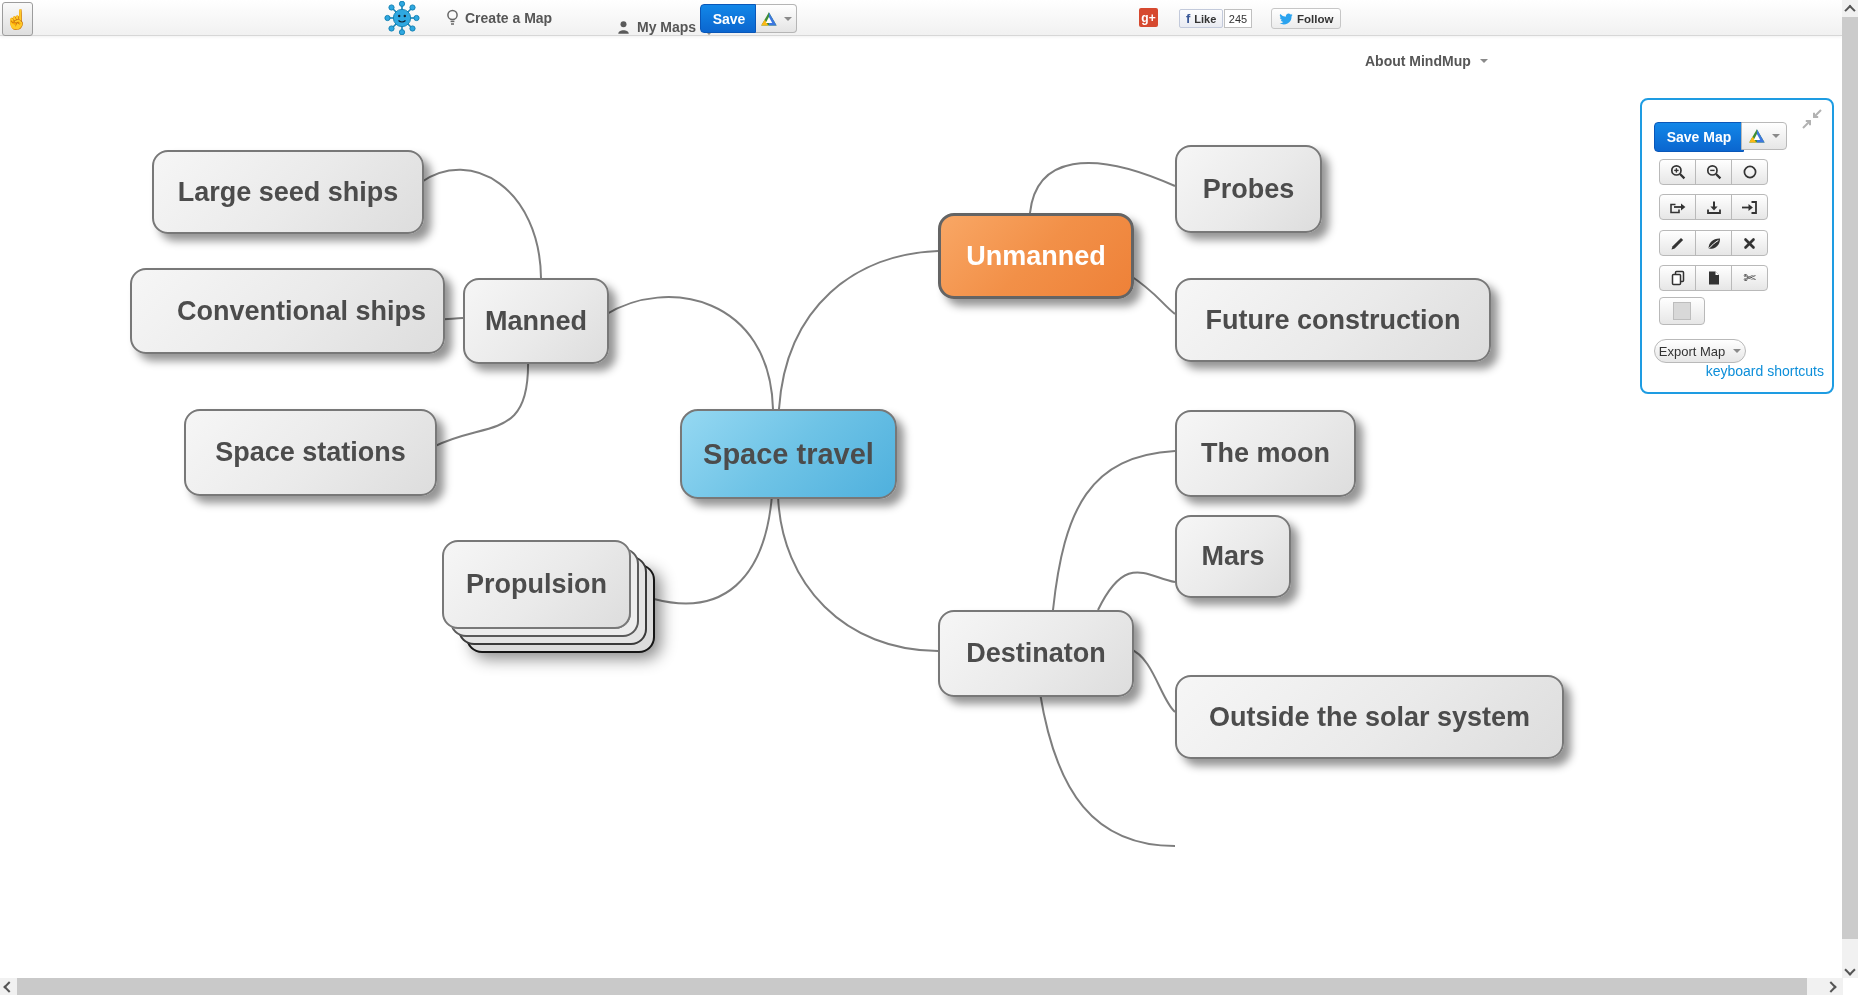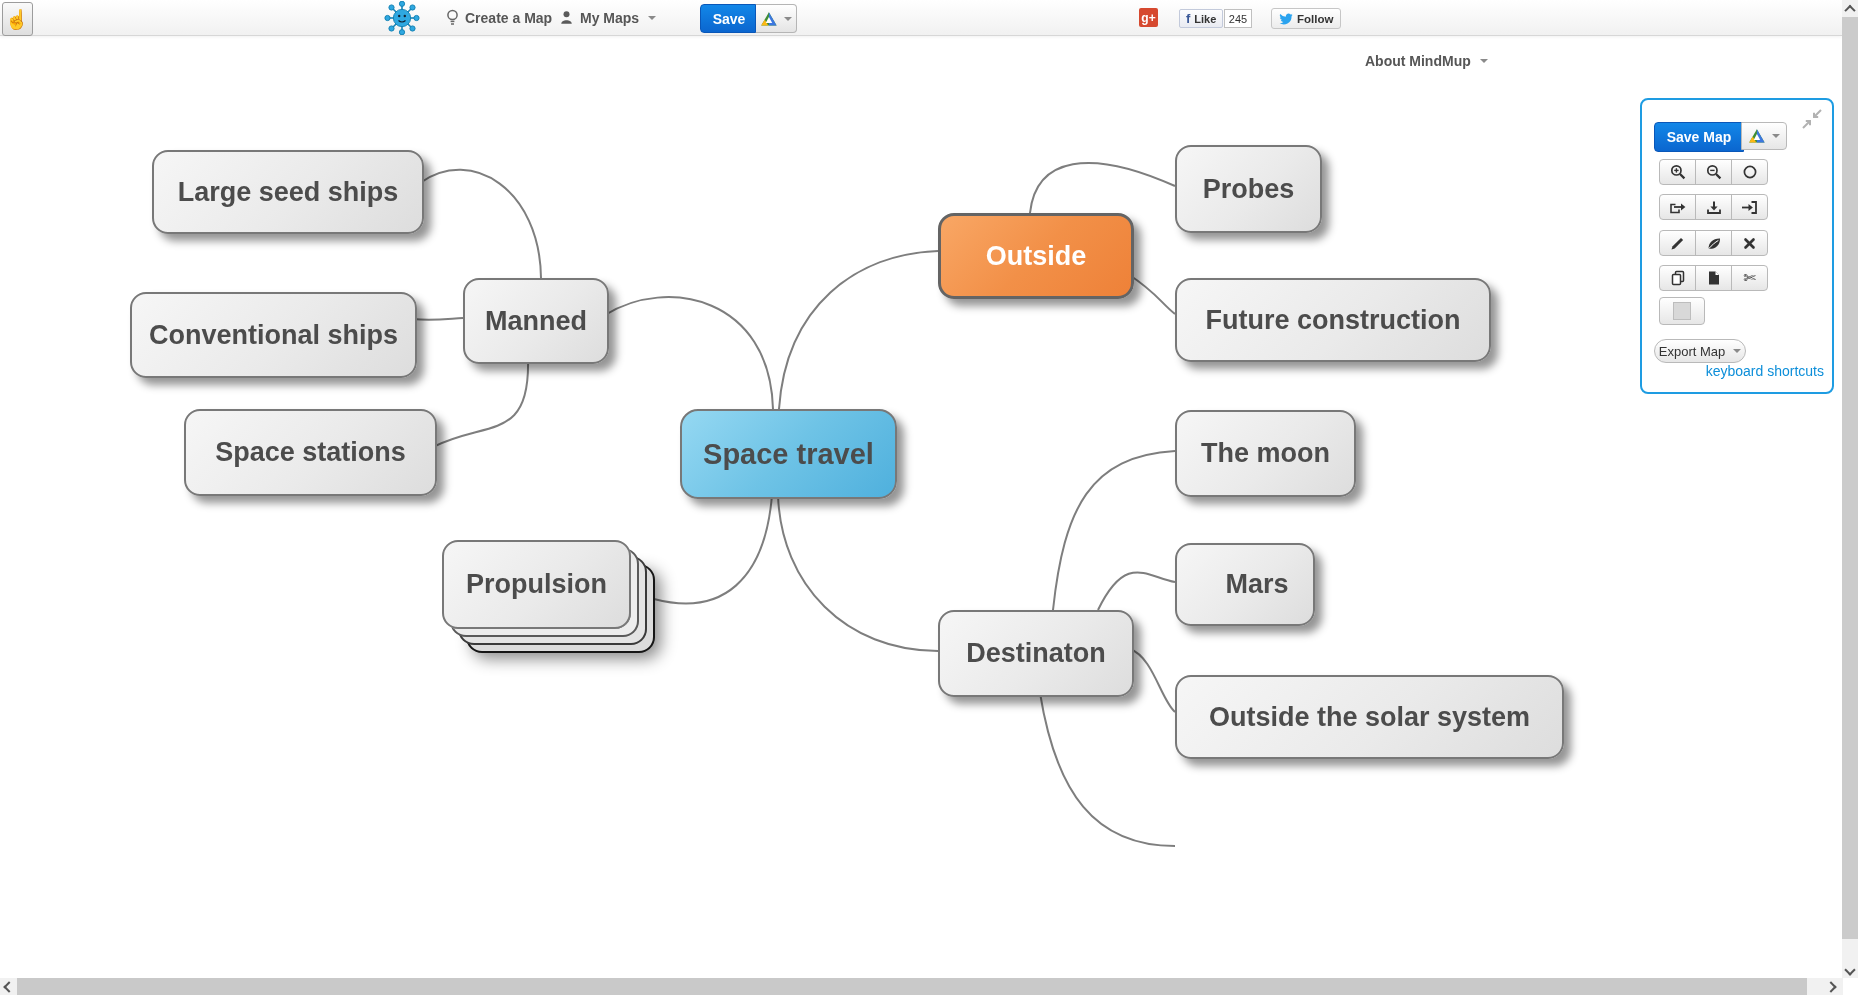--- a/index.html
+++ b/index.html
@@ -43,31 +43,31 @@
     display:flex;align-items:center;justify-content:center;cursor:pointer;white-space:nowrap;}
   .node.blue{background:linear-gradient(135deg,#95d8f2 0%,#6ec3e6 50%,#4fb0dd 100%);border-radius:18px;font-size:29px;}
   .node.orange{background:linear-gradient(135deg,#f9a765 0%,#f29048 50%,#ee8138 100%);color:#fff;
     border:3px solid #646464;}
   .node.stack{box-shadow:8px 8px 0 -2px #ededed,8px 8px 0 0 #5a5a5a,
     16px 16px 0 -2px #e4e4e4,16px 16px 0 0 #3a3a3a,
     24px 24px 0 -2px #dcdcdc,24px 24px 0 0 #161616,
     30px 30px 16px rgba(0,0,0,.45);}
   
   #n-large{left:152px;top:114px;width:268px;height:80px;}
-  #n-conventional{left:130px;top:256px;width:283px;height:82px;}
+  #n-conventional{left:130px;top:232px;width:283px;height:82px;padding-left:28px;}
   #n-stations{left:184px;top:373px;width:249px;height:83px;}
   #n-manned{left:463px;top:242px;width:142px;height:82px;}
   #n-space{left:680px;top:373px;width:213px;height:86px;}
   #n-unmanned{left:938px;top:177px;width:190px;height:80px;}
   #n-probes{left:1175px;top:109px;width:143px;height:84px;}
   #n-future{left:1175px;top:242px;width:312px;height:80px;}
   #n-propulsion{left:442px;top:504px;width:185px;height:85px;}
   #n-destinaton{left:938px;top:574px;width:192px;height:83px;}
   #n-moon{left:1175px;top:374px;width:177px;height:83px;}
-  #n-mars{left:1175px;top:507px;width:112px;height:79px;padding-left:24px;}
+  #n-mars{left:1175px;top:479px;width:112px;height:79px;}
   #n-outside{left:1175px;top:639px;width:385px;height:80px;}
   #n-near{left:1175px;top:771px;width:260px;height:80px;}
   
   #panel{position:absolute;left:1640px;top:98px;width:190px;height:292px;background:#fff;
     border:2px solid #1e9ce2;border-radius:8px;z-index:50;}
   .pbtn{background:linear-gradient(#ffffff,#e6e6e6);border:1px solid #b9b9b9;color:#333;
     display:flex;align-items:center;justify-content:center;cursor:pointer;box-sizing:border-box;}
   #savemap{position:absolute;left:12px;top:22px;width:88px;height:28px;border:1px solid #0a57b8;
     border-radius:4px 0 0 4px;background:linear-gradient(#1287e8,#0b66cf);color:#fff;font-size:14px;
     font-weight:bold;display:flex;align-items:center;justify-content:center;cursor:pointer;}
@@ -135,21 +135,21 @@
 
   <div class="navitem" style="left:446px;">
     <svg width="13" height="18" viewBox="0 0 13 18">
       <circle cx="6.5" cy="6" r="4.6" fill="none" stroke="#666" stroke-width="1.5"></circle>
       <line x1="4.6" y1="12.4" x2="8.4" y2="12.4" stroke="#666" stroke-width="1.5"></line>
       <line x1="5" y1="15" x2="8" y2="15" stroke="#666" stroke-width="1.5"></line>
     </svg>
     <span>Create a Map</span>
   </div>
 
-  <div class="navitem" style="left:559px;">
+  <div class="navitem" style="left:616px;align-items:flex-end;">
     <svg width="15" height="15" viewBox="0 0 16 16">
       <circle cx="8" cy="4.6" r="3.2" fill="#5a5a5a"></circle>
       <path d="M2.4,14.6 C2.4,9.6 13.6,9.6 13.6,14.6 Z" fill="#5a5a5a"></path>
     </svg>
     <span>My Maps</span>
     <span class="caret"></span>
   </div>
 
   <div id="save-btn">
       <span>Save</span>
@@ -218,21 +218,21 @@
   <div class="node" id="n-stations">
       <span>Space stations</span>
     </div>
   <div class="node" id="n-manned">
       <span>Manned</span>
     </div>
   <div class="node blue" id="n-space">
       <span>Space travel</span>
     </div>
   <div class="node orange" id="n-unmanned">
-      <span>Outside</span>
+      <span>Unmanned</span>
     </div>
   <div class="node" id="n-probes">
       <span>Probes</span>
     </div>
   <div class="node" id="n-future">
       <span>Future construction</span>
     </div>
   <div class="node stack" id="n-propulsion">
       <span>Propulsion</span>
     </div>

